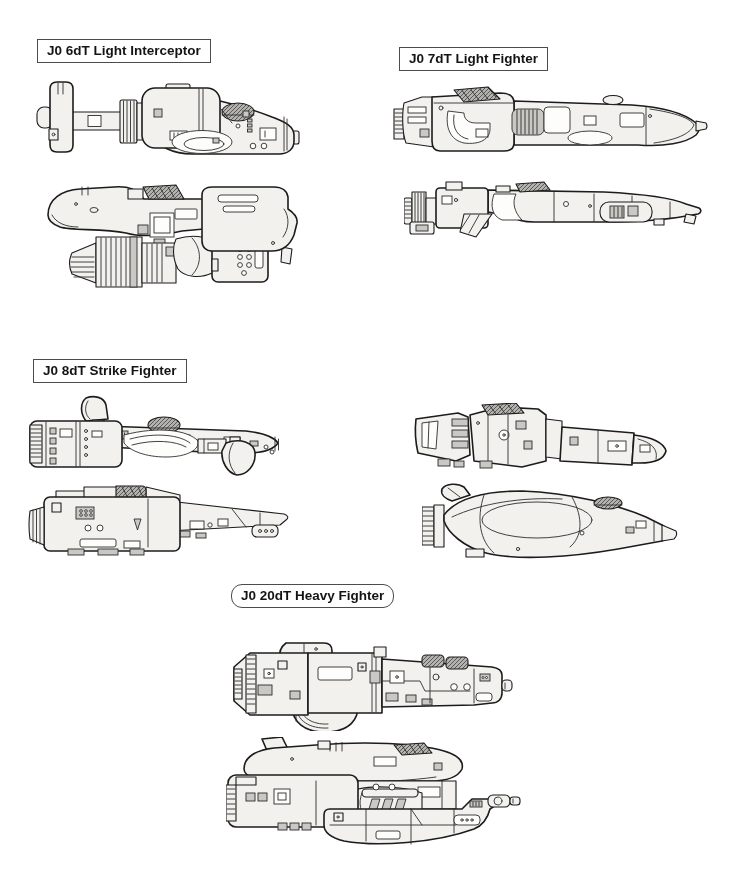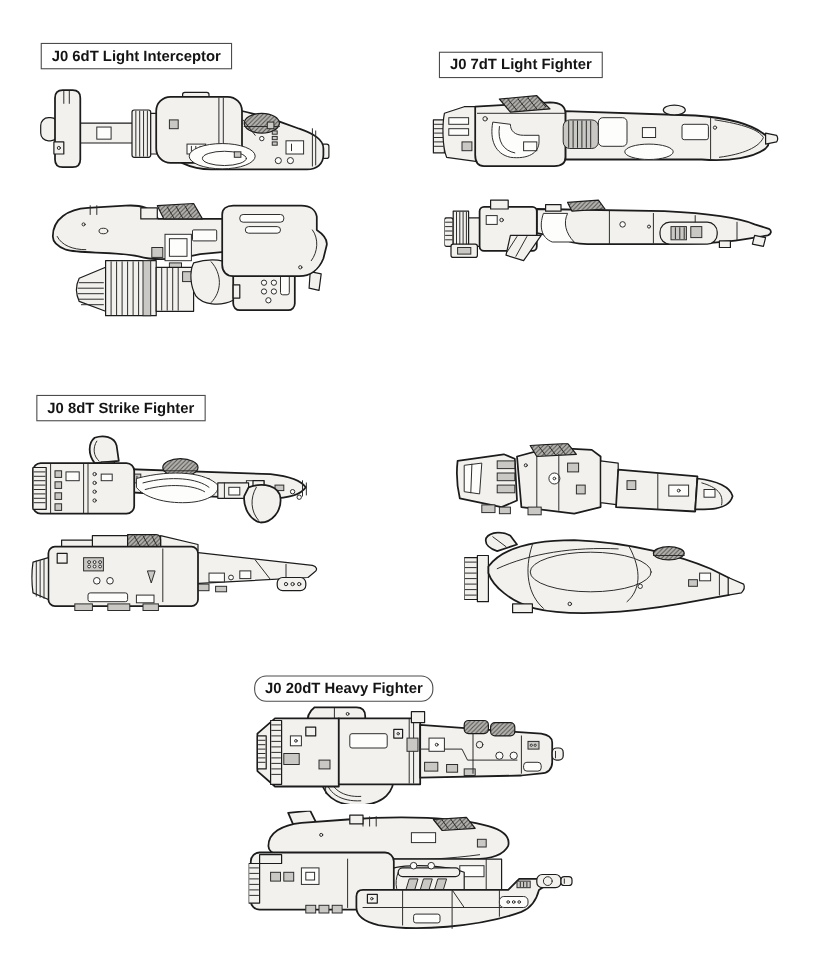--- a/index.html
+++ b/index.html
@@ -10,21 +10,21 @@
   .sheet{position:absolute;inset:0;}
   .ship-label{
     position:absolute;border:1.4px solid #4c4c4c;background:#ffffff;
     padding:2px 9px 3px 9px;font-weight:bold;font-size:13.5px;color:#141414;
     white-space:nowrap;line-height:17px;
   }
   #label-interceptor{left:37px;top:39px;}
   #label-light-fighter{left:399px;top:47px;}
   #label-strike{left:33px;top:359px;}
   #label-armored{left:406px;top:364px;}
-  #label-heavy{left:231px;top:614px;border-radius:11px;}
+  #label-heavy{left:231px;top:584px;border-radius:11px;}
   .drawing{position:absolute;}
   #d-int-top{left:36px;top:79px;}
   #d-int-side{left:42px;top:179px;}
   #d-ltf-top{left:392px;top:85px;}
   #d-ltf-side{left:404px;top:176px;}
   #d-stk-top{left:28px;top:395px;}
   #d-stk-side{left:28px;top:483px;}
   #d-arm-top{left:412px;top:403px;}
   #d-arm-side{left:422px;top:483px;}
   #d-hvy-top{left:230px;top:641px;}

